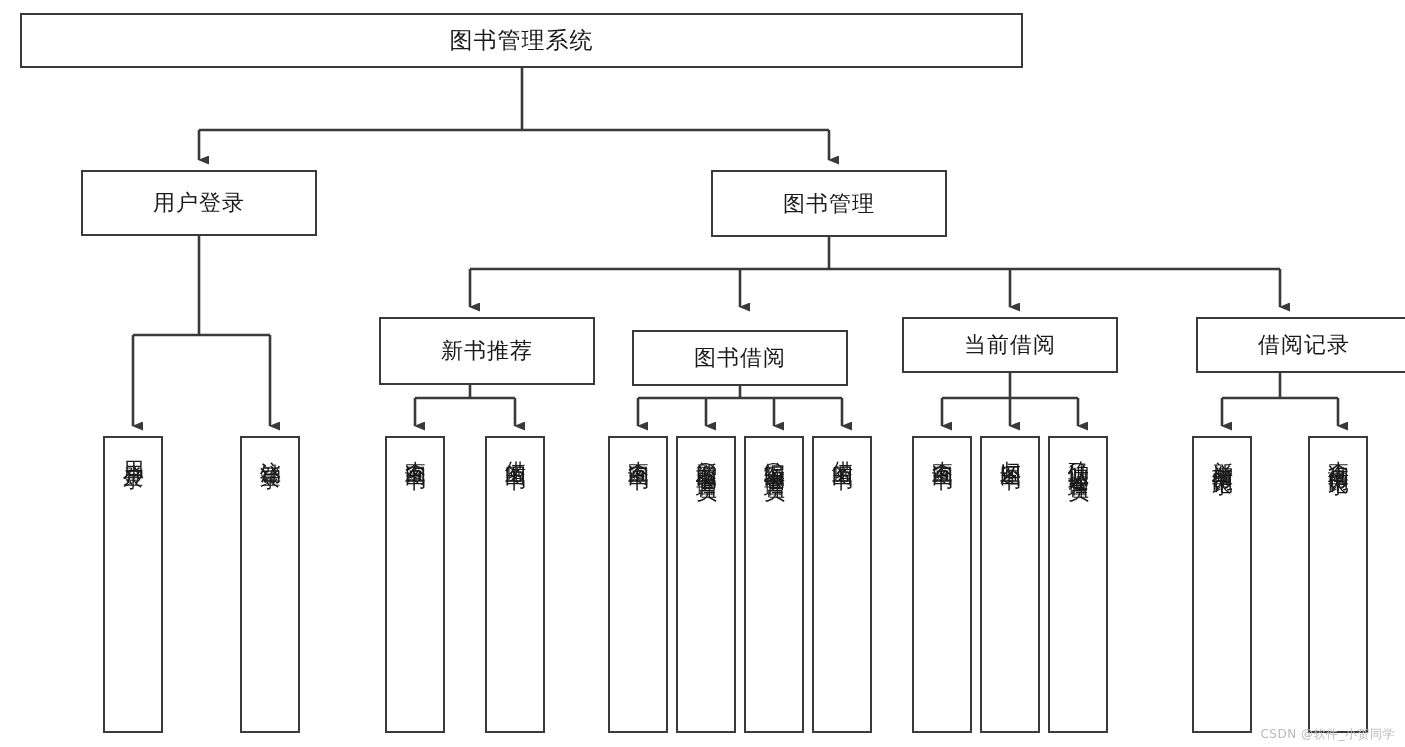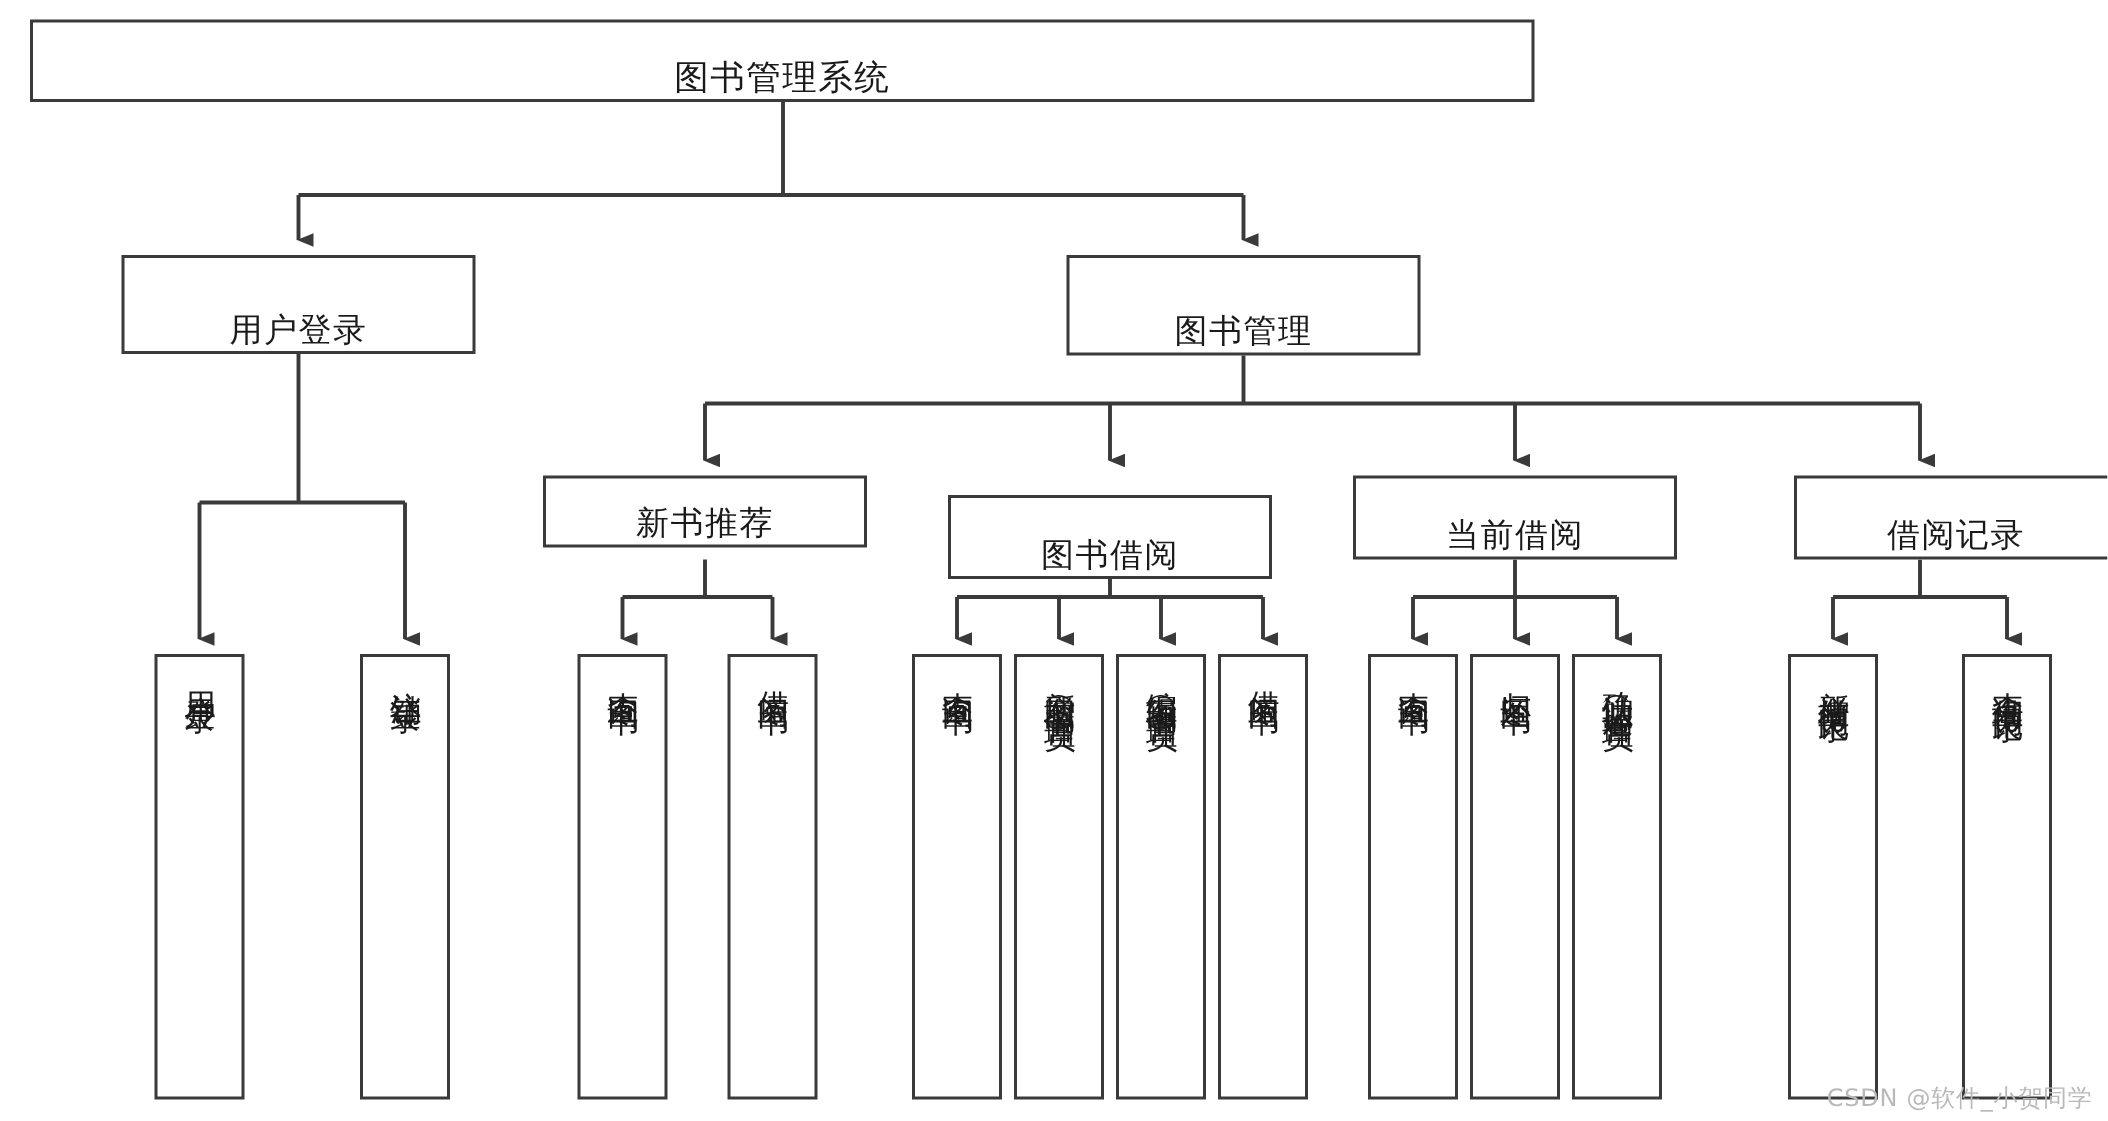--- a/index.html
+++ b/index.html
@@ -25,21 +25,21 @@
     width: 1405px;
     height: 747px;
     pointer-events: none;
   }
   .node {
     position: absolute;
     box-sizing: border-box;
     background: #ffffff;
     border: 2px solid #3a3a3a;
     display: flex;
-    align-items: flex-end;
+    align-items: center;
     justify-content: center;
     color: #1a1a1a;
   }
   .node .label {
     display: block;
     text-align: center;
     line-height: 1.18;
     letter-spacing: 1px;
   }
   
@@ -61,21 +61,21 @@
     text-orientation: upright;
     font-size: 21px;
     line-height: 1.0;
     letter-spacing: 3px;
     white-space: nowrap;
   }
   .watermark {
     position: absolute;
     right: 10px;
     bottom: 4px;
-    font-size: 16px;
+    font-size: 12px;
     color: #b9b9b9;
     letter-spacing: 0.5px;
     white-space: nowrap;
     font-family: "DejaVu Sans", "Liberation Sans", sans-serif;
   }
 </style>
 </head>
 <body>
 
 <div id="diagram-root">
@@ -134,21 +134,21 @@
     <span class="label">图书管理系统</span>
   </div>
 
   <div class="node h" style="left:81px; top:170px; width:236px; height:66px;">
     <span class="label">用户登录</span>
   </div>
   <div class="node h" style="left:711px; top:170px; width:236px; height:67px;">
     <span class="label">图书管理</span>
   </div>
 
-  <div class="node h" style="left:362px; top:317px; width:216px; height:48px;">
+  <div class="node h" style="left:379px; top:317px; width:216px; height:68px;">
     <span class="label">新书推荐</span>
   </div>
   <div class="node h" style="left:632px; top:330px; width:216px; height:56px;">
     <span class="label">图书借阅</span>
   </div>
   <div class="node h" style="left:902px; top:317px; width:216px; height:56px;">
     <span class="label">当前借阅</span>
   </div>
   <div class="node h" style="left:1196px; top:317px; width:216px; height:56px;">
     <span class="label">借阅记录</span>

